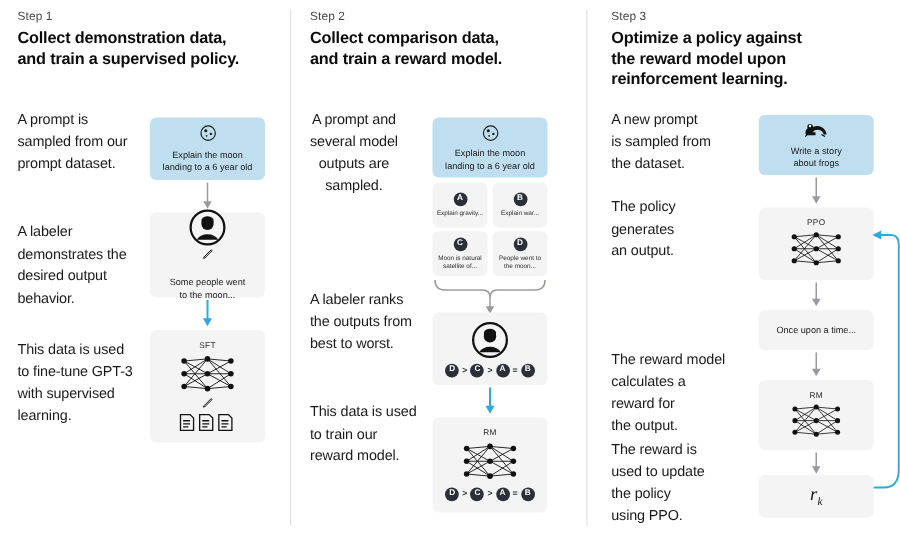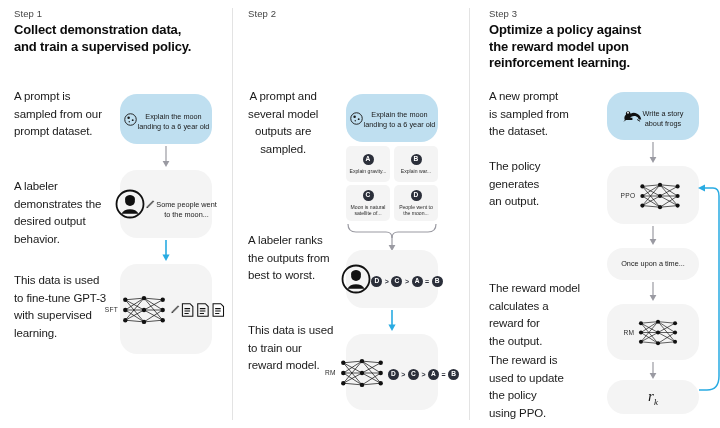--- a/index.html
+++ b/index.html
@@ -13,22 +13,22 @@
   .divider{position:absolute;top:8px;width:1px;height:412px;background:#e3e3e3;}
   .d1{left:232px;}
   .d2{left:469px;}
 
   .step-label{position:absolute;font-size:9.5px;color:#454545;letter-spacing:.1px;}
   .step-title{position:absolute;font-size:13px;font-weight:bold;line-height:16.5px;
               letter-spacing:-.15px;color:#0b0b0b;}
   .para{position:absolute;font-size:11.5px;line-height:17.5px;color:#1a1a1a;
         letter-spacing:-.1px;}
 
-  .card{position:absolute;border-radius:17px;box-sizing:border-box;
-        display:flex;flex-direction:row;align-items:center;justify-content:center;}
+  .card{position:absolute;border-radius:5px;box-sizing:border-box;
+        display:flex;flex-direction:column;align-items:center;justify-content:center;}
   .card-grey{background:#f4f4f4;}
   .card-blue{background:#bfdff0;}
   .card-txt{font-size:7.3px;line-height:9.6px;text-align:center;color:#1a1a1a;}
   .mini{position:absolute;border-radius:5px;background:#f4f4f4;box-sizing:border-box;
         display:flex;flex-direction:column;align-items:center;}
   .mini-txt{font-size:5.1px;line-height:6.4px;text-align:center;color:#2a2a2a;padding:0 3px;}
   .net-label{font-size:6.6px;color:#2b2b2b;letter-spacing:.3px;}
 
   .badge{width:11px;height:11px;border-radius:50%;background:#2b2f3a;color:#fff;
          font-size:6.6px;font-weight:bold;display:flex;align-items:center;
@@ -146,20 +146,22 @@
             <path d="M46 2 h11 l4 4 v14 h-15 z"></path>
               <path d="M49 9h8M49 12.5h8M49 16h6"></path>
           </g>
         </svg>
       </span>
     </div>
   </div>
 
   <div class="col col2">
     <div class="step-label" style="left:14px;top:8px;text-align:right;">Step 2</div>
+    <div class="step-title" style="left:14px;top:22px;white-space:pre;">Collect comparison data,
+and train a reward model.</div>
 
     <div class="para" style="left:14px;top:88px;white-space:pre;text-align:center;">A prompt and
 several model
 outputs are
 sampled.</div>
     <div class="para" style="left:14px;top:232px;white-space:pre;">A labeler ranks
 the outputs from
 best to worst.</div>
     <div class="para" style="left:14px;top:322px;white-space:pre;">This data is used
 to train our

